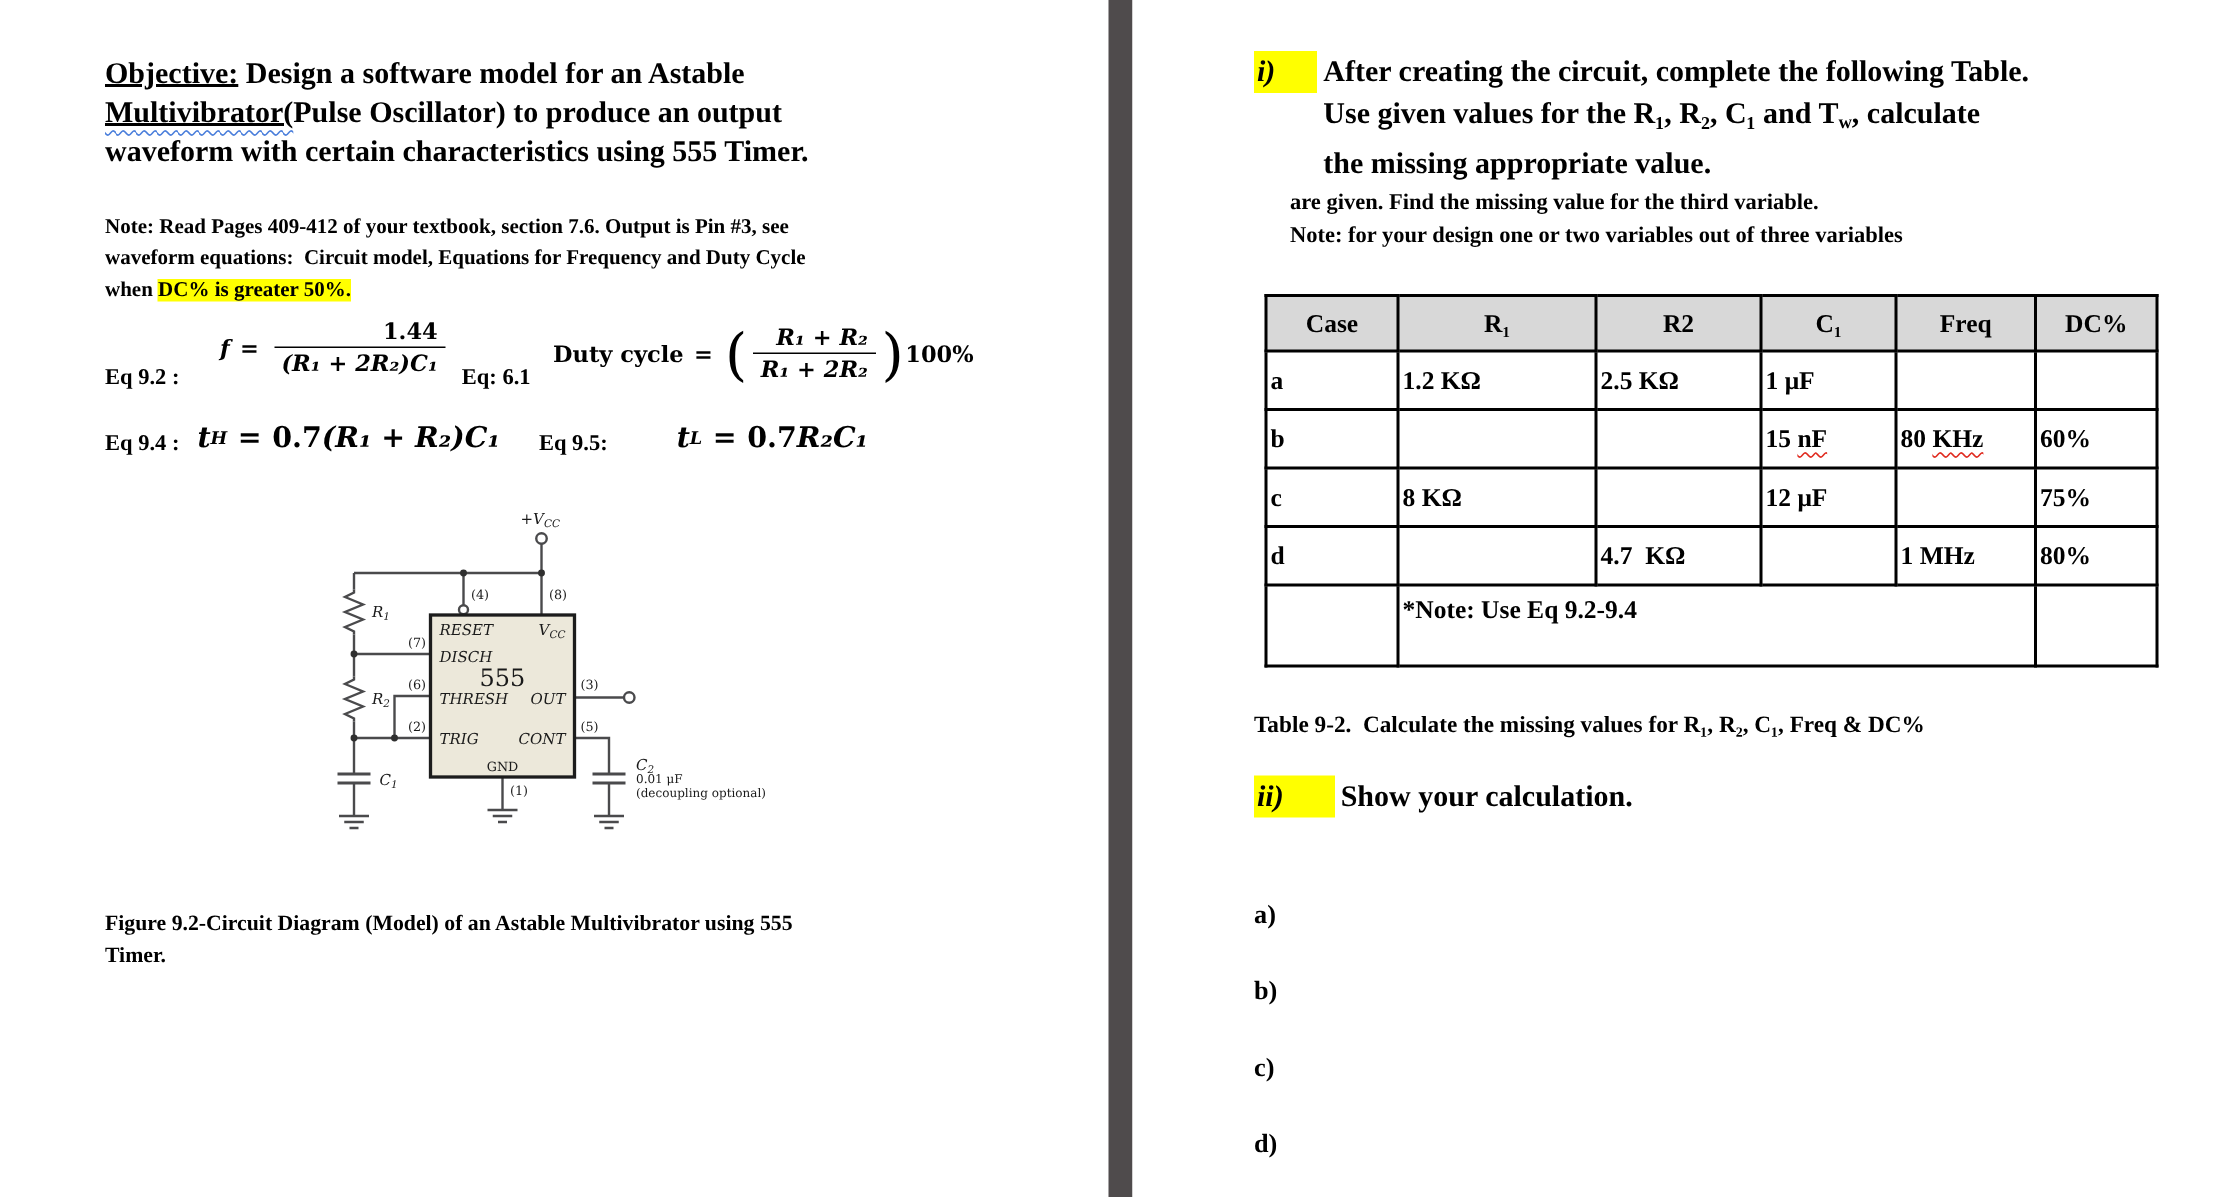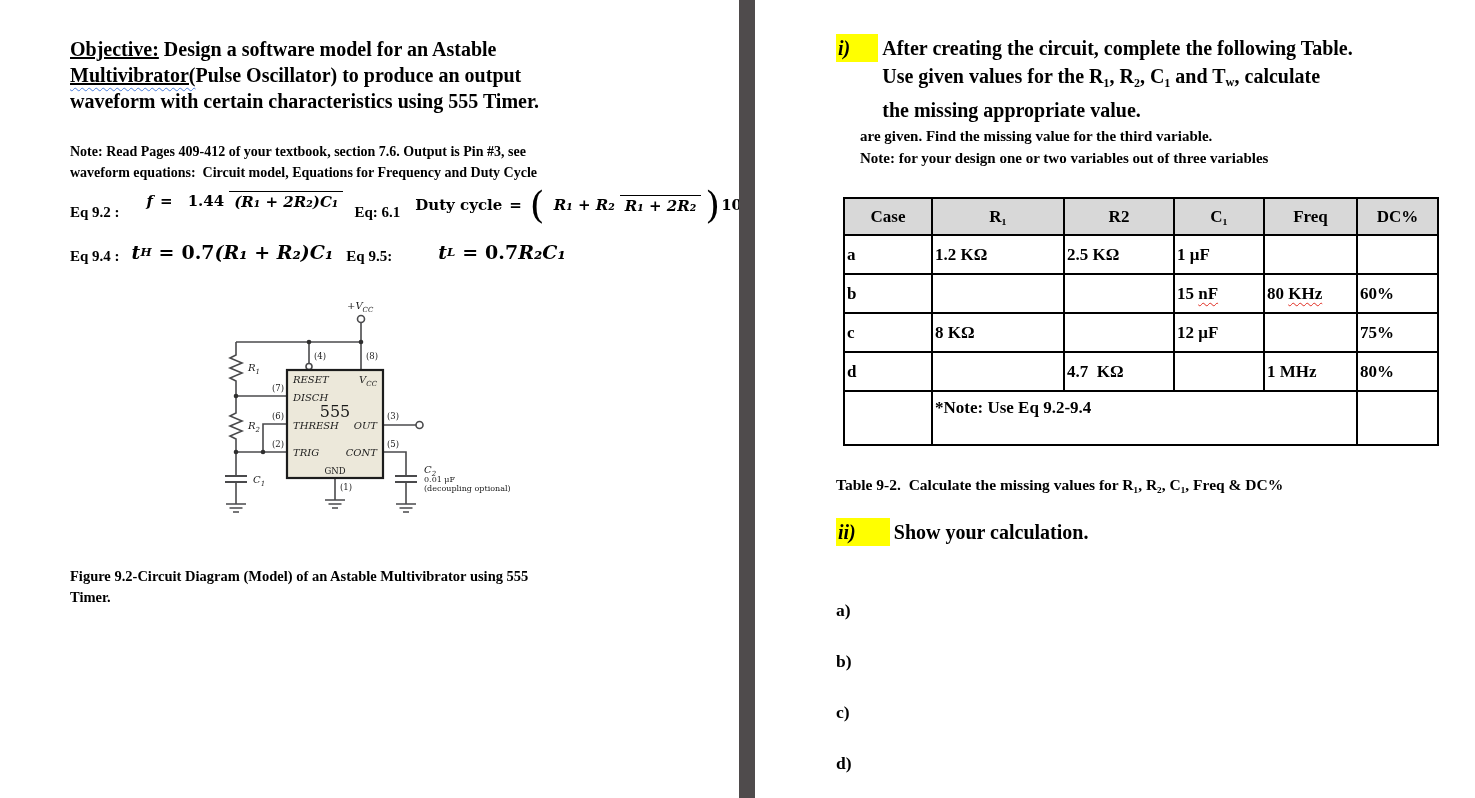--- a/index.html
+++ b/index.html
@@ -22,23 +22,23 @@
 
   .eqrow{display:flex;align-items:flex-end}
   .eqrow1{margin-top:8px;font-size:15px}
   .eqrow2{margin-top:20px;font-size:19px}
   .eqlabel{font-weight:bold;font-size:15px;line-height:18px;white-space:pre}
   .formula{font-family:"DejaVu Serif",serif;font-weight:bold;display:inline-flex;align-items:center;white-space:pre}
   .f92{margin-left:27px;margin-bottom:10px}
   .l93{margin-left:8px}
   .f93{margin-left:15px;margin-bottom:6px}
   .f94{margin-left:12px;margin-bottom:2px;font-size:19px}
-  .l95{margin-left:13px}
+  .l95{margin-left:26px}
   .f95{margin-left:46px;margin-bottom:2px;font-size:19px}
-  .frac{display:inline-flex;flex-direction:row;align-items:center;text-align:center;margin:0 3px}
+  .frac{display:inline-flex;flex-direction:column;align-items:flex-end;text-align:center;margin:0 3px}
   .frac .num{padding:0 5px 1px}
   .frac .den{border-top:1.6px solid #000;padding:1px 5px 0}
   .eqs{margin:0 7px}
   .it{font-style:italic}
   .bigp{font-size:38px;font-weight:400;line-height:0;margin:0 1px;font-family:"DejaVu Serif",serif}
   .sub{font-size:0.62em;vertical-align:-0.28em;font-style:italic}
 
   .svgwrap{margin-top:24px;margin-left:128px;width:340px;height:235px}
   .circ-pin{font-family:"DejaVu Serif",serif;font-style:italic;font-size:10px;fill:#1a1a1a}
   .circ-num{font-family:"DejaVu Serif",serif;font-size:8.5px;fill:#1a1a1a}
@@ -72,20 +72,21 @@
 
   <div class="obj">
     <span class="ln"><span class="u">Objective:</span><span> Design a software model for an Astable</span></span>
     <span class="ln"><span class="u"><span class="wavyblue">Multivibrator(</span></span><span>Pulse Oscillator) to produce an output</span></span>
     <span class="ln">waveform with certain characteristics using 555 Timer.</span>
   </div>
 
   <div class="noteL">
     <span class="ln">Note: Read Pages 409-412 of your textbook, section 7.6. Output is Pin #3, see</span>
     <span class="ln">waveform equations:  Circuit model, Equations for Frequency and Duty Cycle</span>
+    <span class="ln"><span>when </span><span class="hl">DC% is greater 50%.</span></span>
   </div>
 
   <div class="eqrow eqrow1">
     <span class="eqlabel">Eq 9.2 :</span>
     <span class="formula f92"><span class="it">f</span><span class="eqs">=</span><span class="frac"><span class="num">1.44</span><span class="den it">(R₁ + 2R₂)C₁</span></span></span>
     <span class="eqlabel l93">Eq: 6.1</span>
     <span class="formula f93"><span>Duty cycle</span><span class="eqs">=</span><span class="bigp">(</span><span class="frac"><span class="num it">R₁ + R₂</span><span class="den it">R₁ + 2R₂</span></span><span class="bigp">)</span><span>100%</span></span>
   </div>
 
   <div class="eqrow eqrow2">

